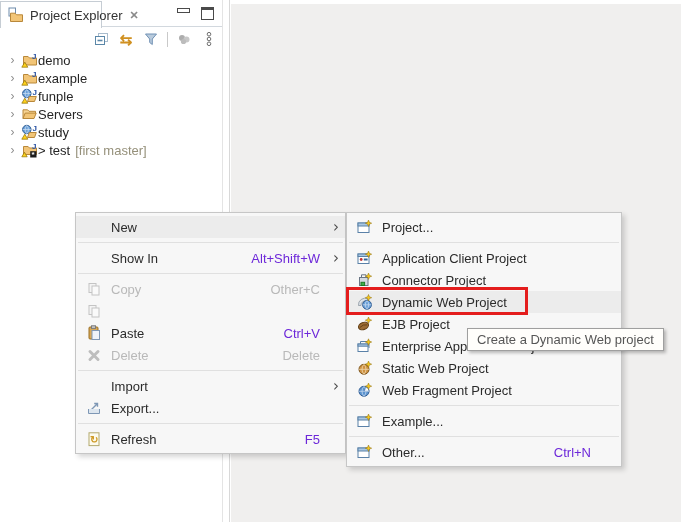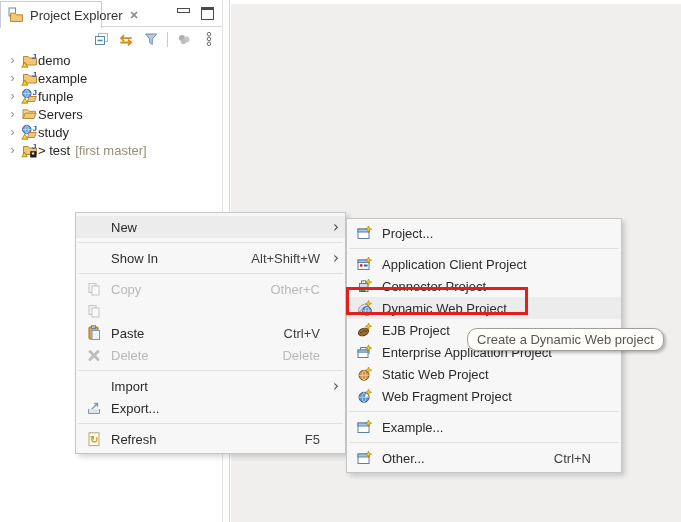--- a/index.html
+++ b/index.html
@@ -36,35 +36,35 @@
   .chev { width:11px; margin-left:7px; color:#8f8f8f; font-size:12px; line-height:1; text-align:center; }
   .nicon { width:17px; height:16px; margin-left:3px; }
   .nlabel { margin-left:0; white-space:nowrap; color:#252525; }
   .ndecor { margin-left:5px; white-space:nowrap; color:#95907a; }
   
   .menu {
     position:absolute; background:#f7f7f7; border:1px solid #c6c6c6;
     box-shadow:3px 3px 5px rgba(0,0,0,0.16); padding:3px 0; z-index:10;
   }
   .main-menu { left:75px; top:212px; width:271px; }
-  .sub-menu  { left:346px; top:218px; width:276px; z-index:11; }
+  .sub-menu  { left:346px; top:212px; width:276px; z-index:11; }
   .mi { height:22px; display:flex; align-items:center; padding:0 6px 0 10px; }
   .mi.hl { background:#ececec;justify-content:flex-end; }
   .mi .ic { width:16px; height:16px; flex:0 0 16px; margin-right:9px; }
   .mi .lbl { white-space:nowrap; }
-  .mi .accel { margin-left:auto; padding-left:18px; color:#404040; white-space:nowrap; }
+  .mi .accel { margin-left:auto; padding-left:18px; color:#6d28d9; white-space:nowrap; }
   .mi .arr { width:13px; margin-left:6px; text-align:right; color:#4a4a4a; font-size:15px; line-height:1; font-family:"DejaVu Sans", sans-serif; }
   .mi.disabled .lbl, .mi.disabled .accel { color:#b9b9b9; }
   .sub-menu .mi { padding-right:30px; }
   .msep { height:1px; background:#e0e0e0; margin:4px 2px; }
   
   .red-box { position:absolute; left:346px; top:287px; width:182px; height:28px; border:3px solid #e41d1d; z-index:20; }
   .tooltip {
     position:absolute; left:467px; top:328px; height:23px; z-index:30;
-    background:#fffefb; border:1px solid #9f9f9f; border-radius:10px;
+    background:#fffefb; border:1px solid #9f9f9f; border-radius:0;
     box-shadow:2px 2px 3px rgba(0,0,0,0.25);
     display:flex; align-items:center; padding:0 9px; color:#565656; font-size:13px; white-space:nowrap;
   }
 </style>
 </head>
 <body>
 
 <div class="editor-area"></div>
 <div class="sash-line1"></div>
 <div class="sash-line2"></div>

